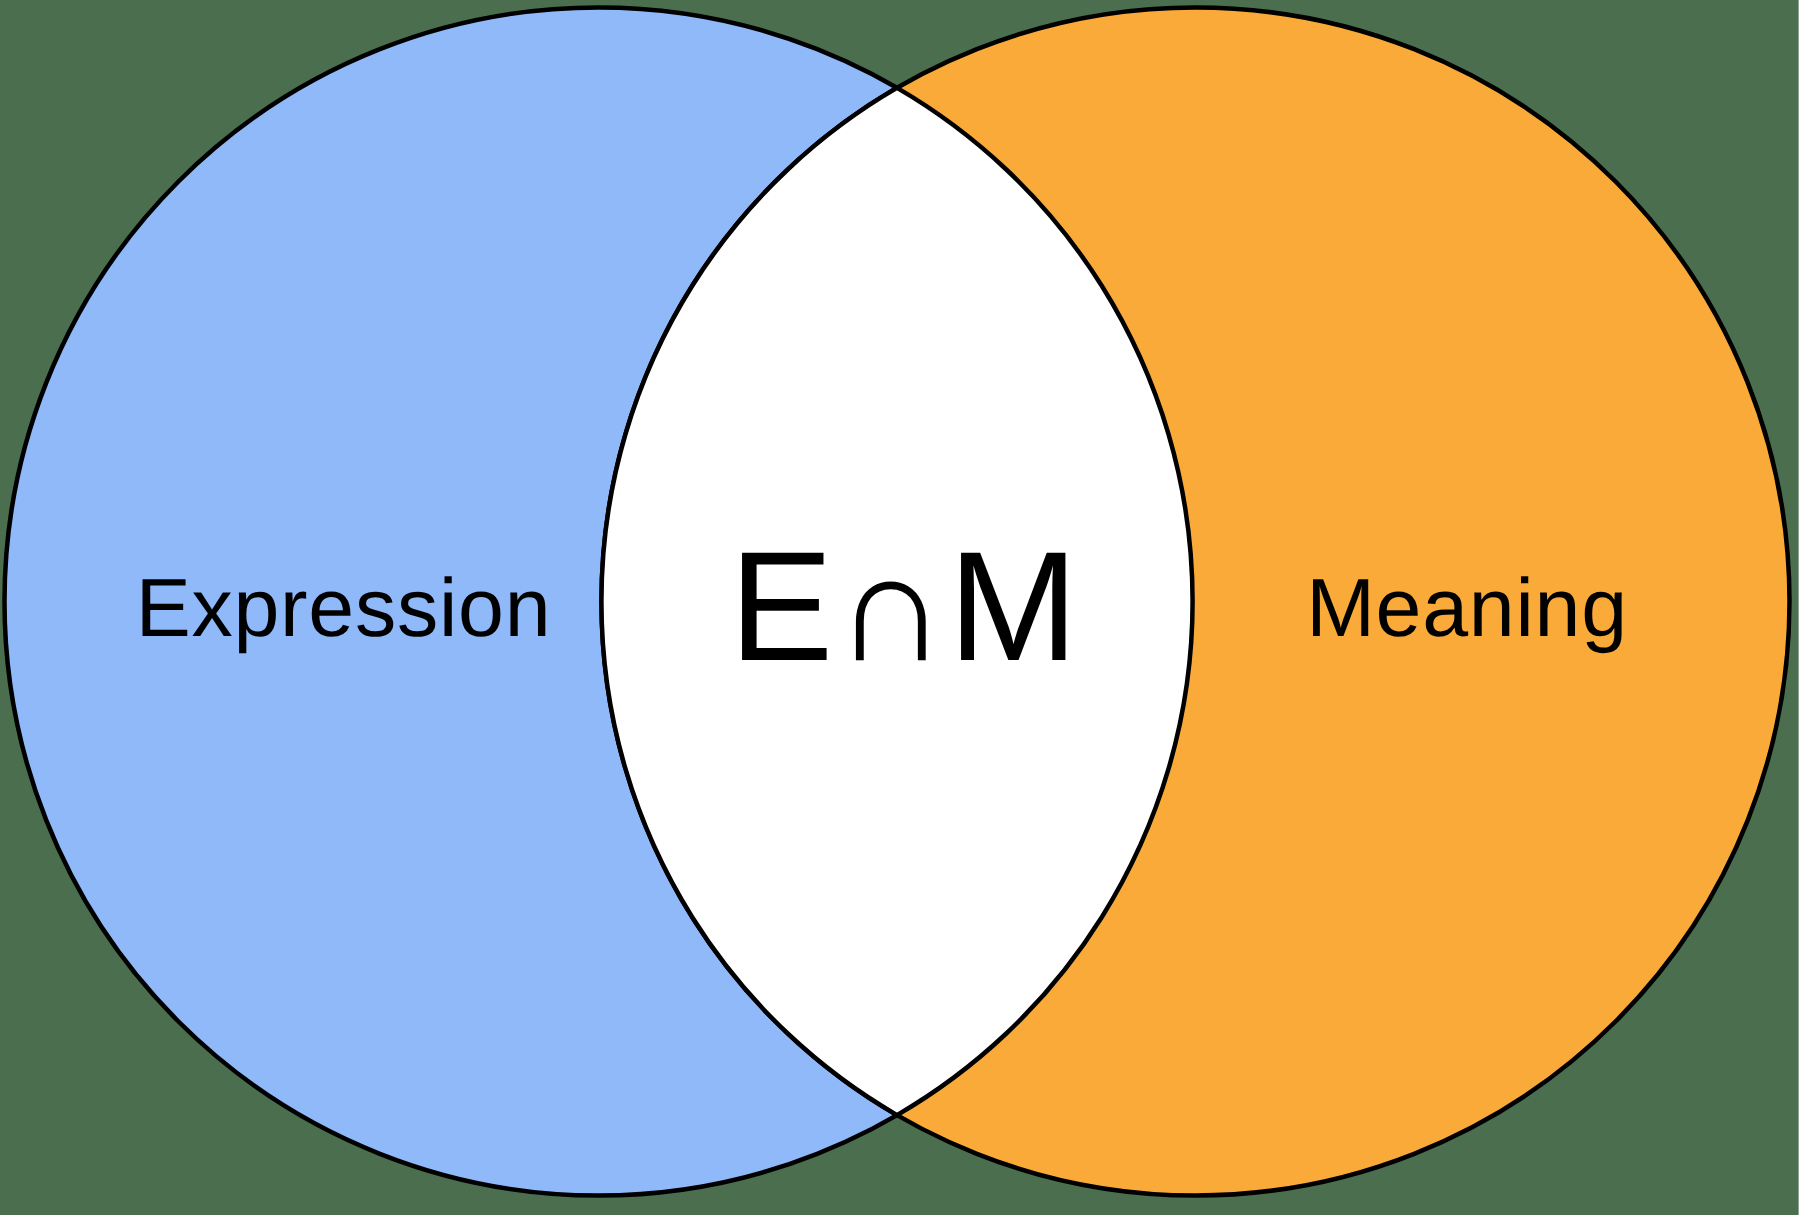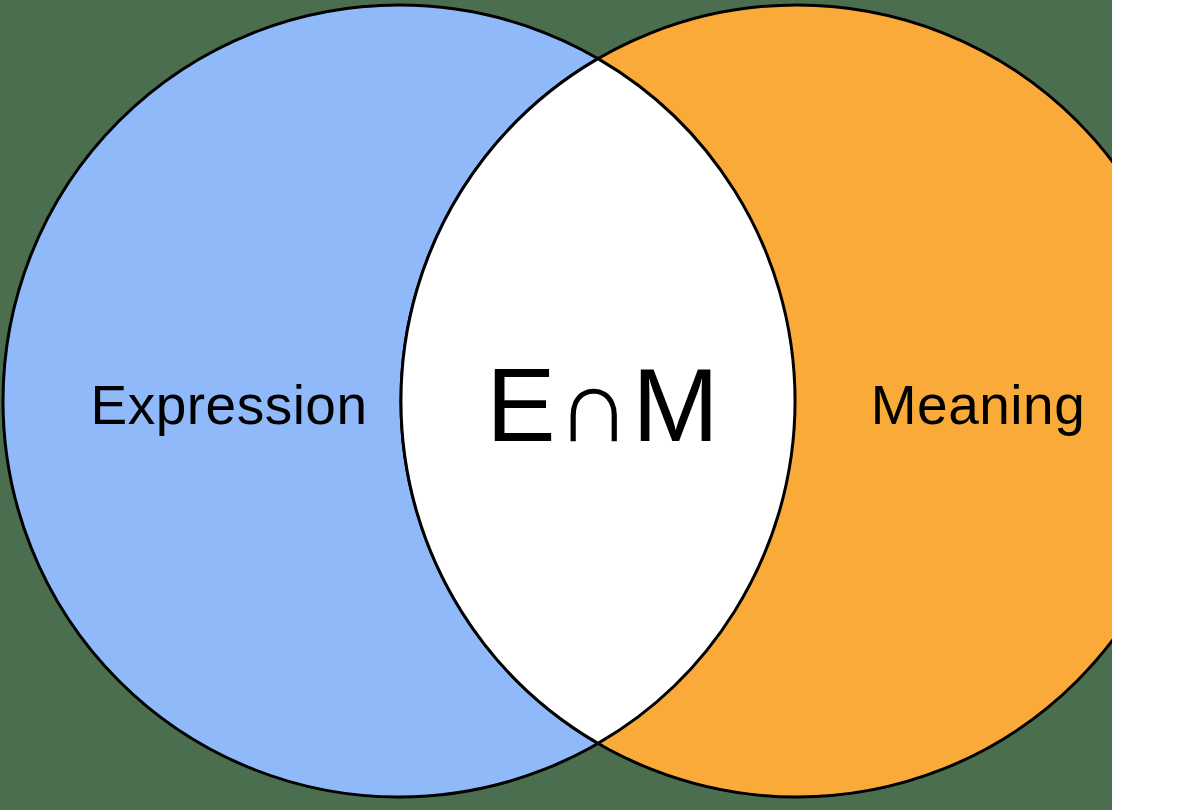--- a/index.html
+++ b/index.html
@@ -1,21 +1,21 @@
 <!DOCTYPE html>
 <html><head>
 <meta charset="utf-8">
 <style>
   html, body {
     margin: 0;
     padding: 0;
   }
   .stage {
     position: relative;
-    width: 1112px;
+    width: 1199px;
     height: 810px;
     overflow: hidden;
     font-family: "Liberation Sans", sans-serif;
   }
   .stage svg {
     display: block;
     width: 1199px;
     height: 810px;
   }
   .set-label {

